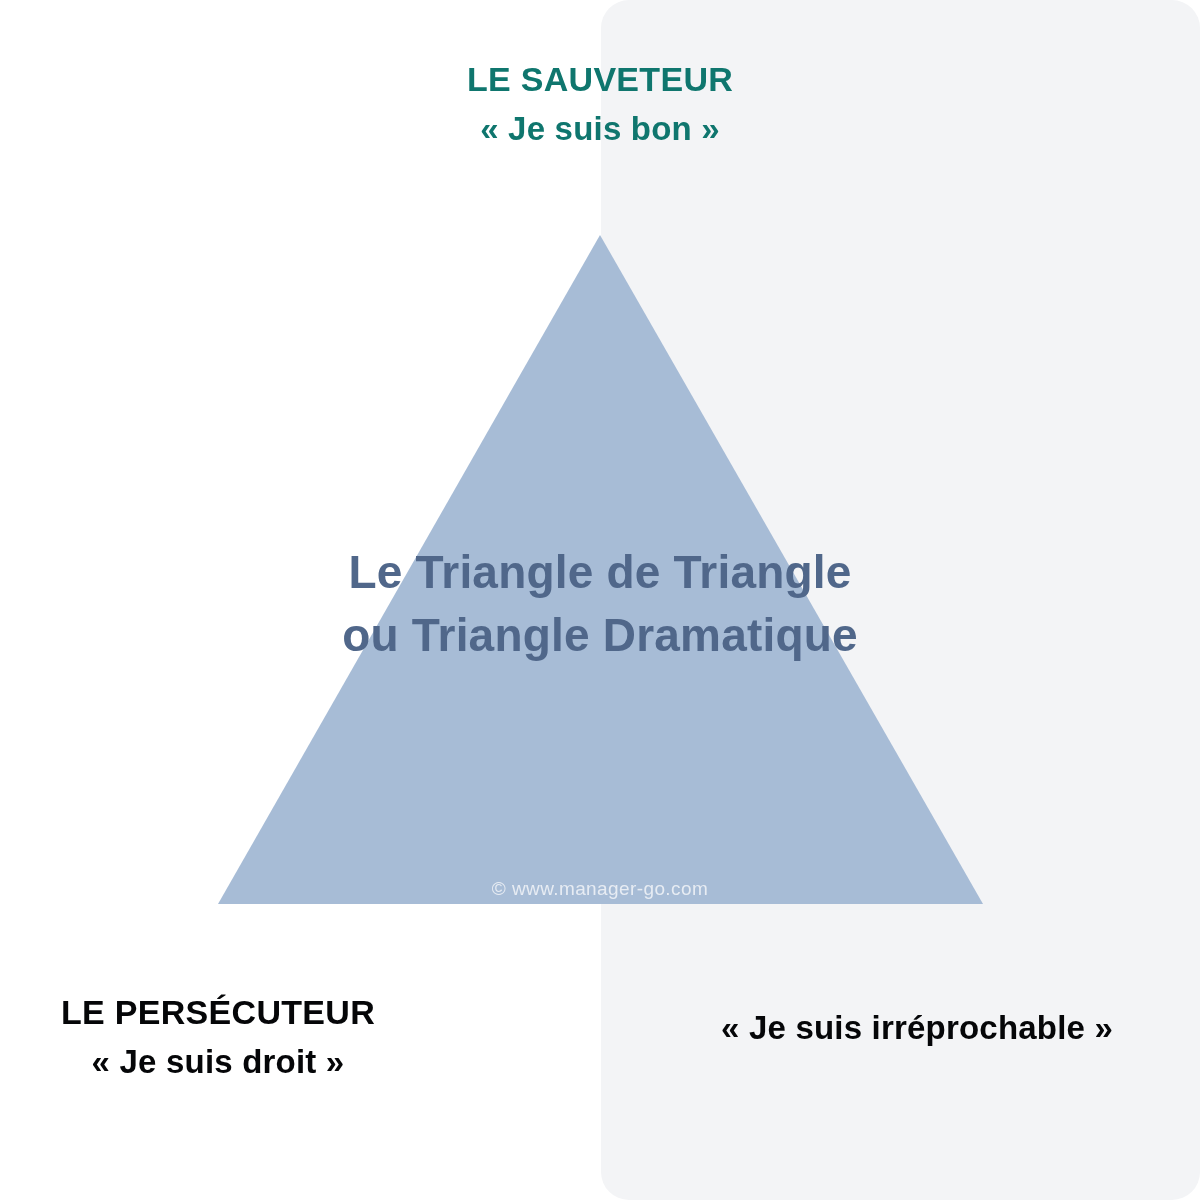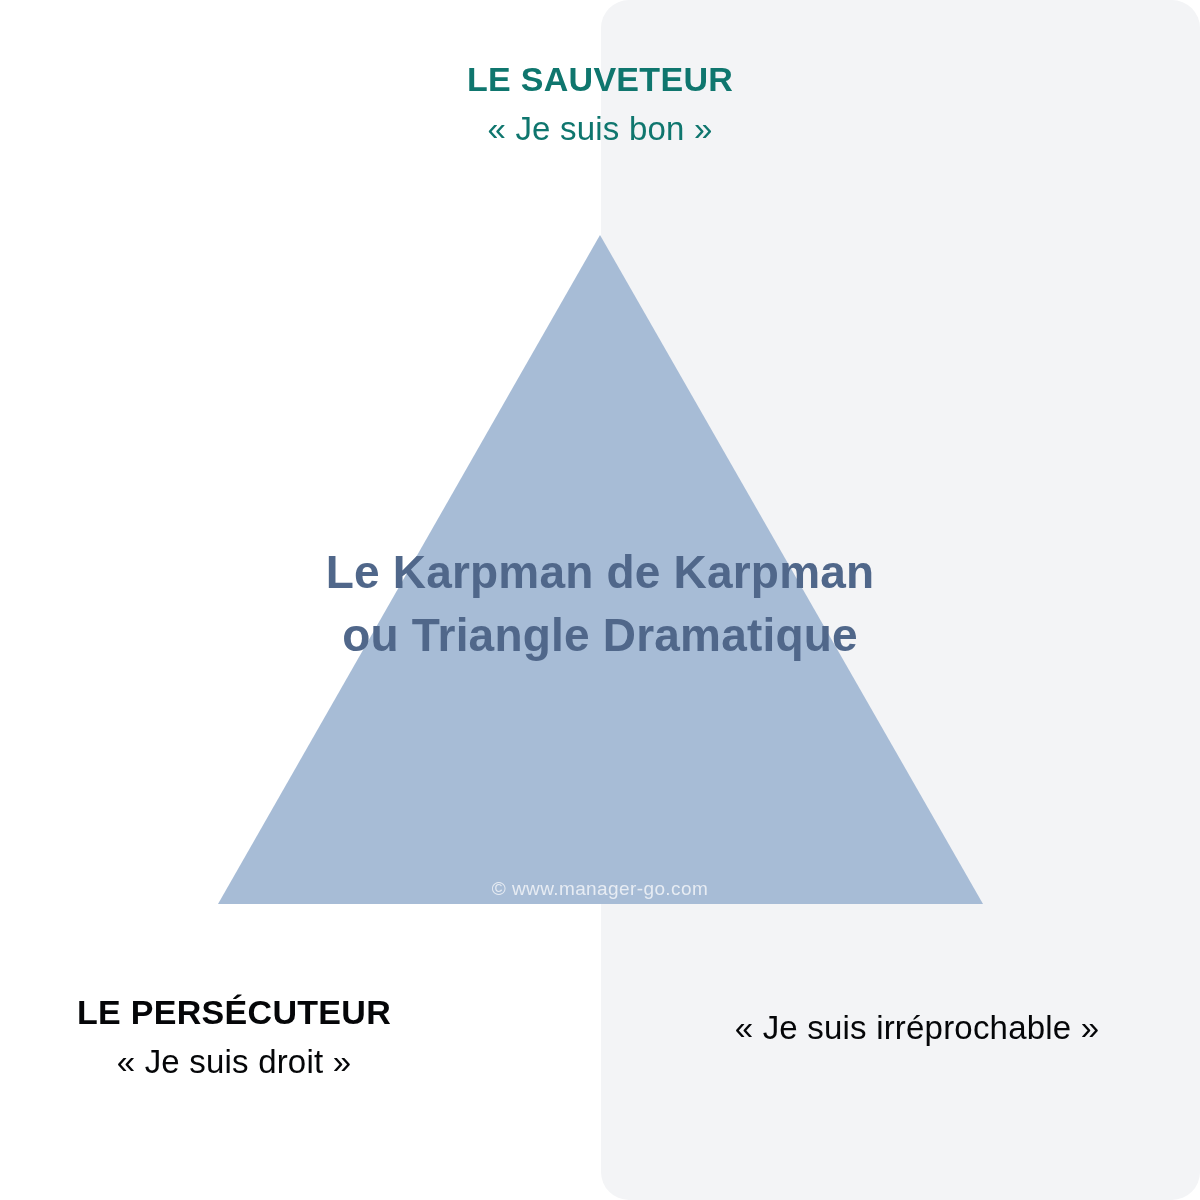--- a/index.html
+++ b/index.html
@@ -54,36 +54,35 @@
   }
   .role .role-title {
     display: block;
     font-size: 34px;
     font-weight: 700;
     letter-spacing: 0.3px;
   }
   .role .role-quote {
     display: block;
     font-size: 33px;
-    font-weight: 400;
+    font-weight: 700;
     margin-top: 16px;
     letter-spacing: 0.2px;
   }
 
   
   #role-sauveteur {
     top: 62px;
     left: 300px;
     width: 600px;
   }
   #role-persecuteur {
     top: 995px;
     left: 0px;
     width: 436px;
-    margin-left: 16px;
   }
   #role-victime {
     top: 995px;
     left: 644px;
     width: 546px;
   }
 
   
   #center-title {
     position: absolute;
@@ -120,21 +119,21 @@
 
   <div class="bg-panel" style="background: rgb(243, 244, 246);"></div>
 
   <div class="triangle-wrap">
     <svg viewBox="0 0 1200 1200" xmlns="http://www.w3.org/2000/svg" aria-hidden="true">
       <polygon id="tri-poly" points="600,235 983,904 218,904" fill="#a7bcd6"></polygon>
     </svg>
   </div>
 
   <div id="center-title" style="color: rgb(80, 103, 138);">
-    <span class="tline">Le Karpman de Karpman</span>
+    <span class="tline">Le Triangle de Triangle</span>
     <span class="tline">ou Triangle Dramatique</span>
   </div>
 
   <div id="watermark" style="color: rgb(231, 236, 243); margin-top: 20px;">© www.manager-go.com</div>
 
   <div class="role" id="role-sauveteur" style="color: #0f766e;">
     <span class="role-title">LE SAUVETEUR</span>
     <span class="role-quote">« Je suis bon »</span>
   </div>
 

